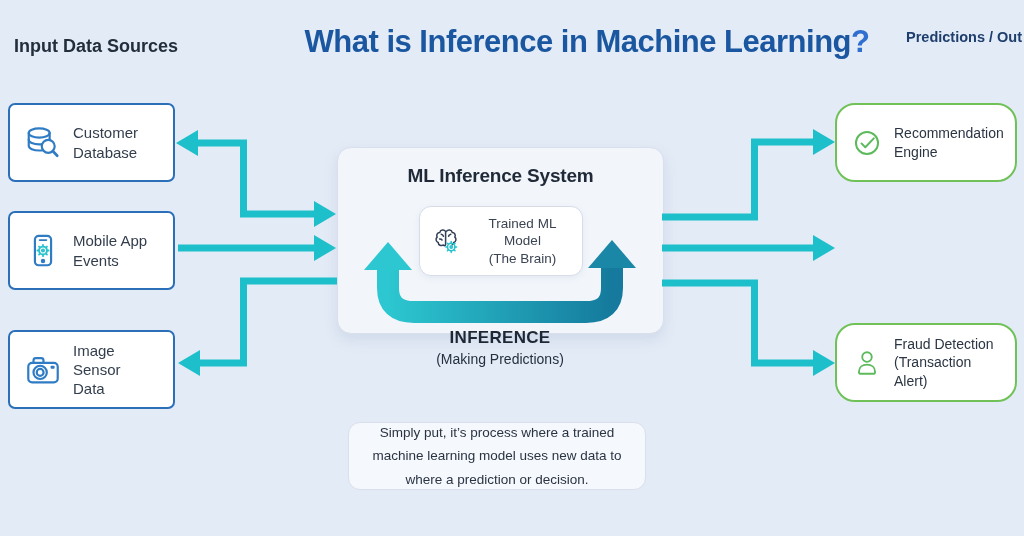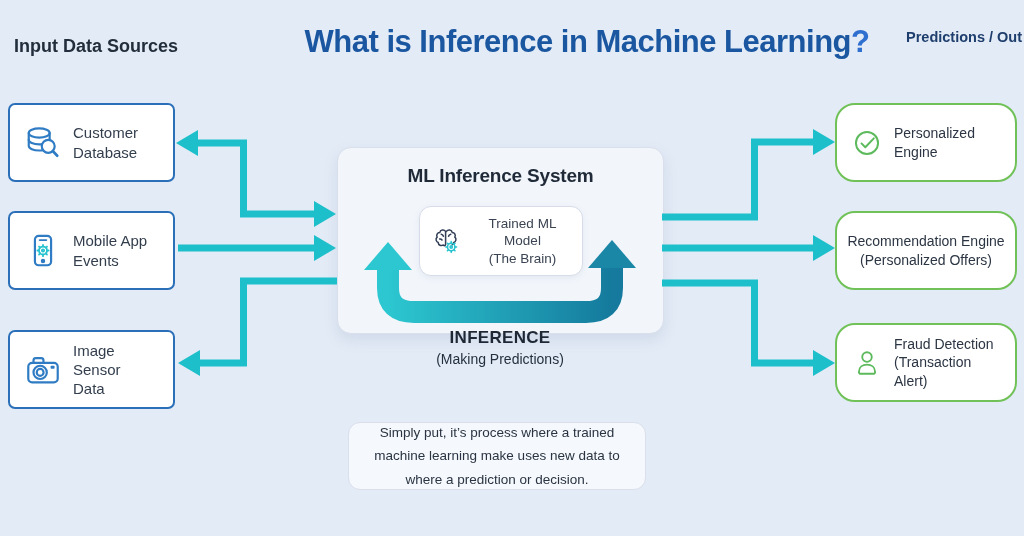--- a/index.html
+++ b/index.html
@@ -160,48 +160,42 @@
   </div>
 
   <div class="out-box" style="top:103px;">
     <svg class="icon" width="34" height="34" viewBox="0 0 40 40">
       <g fill="none" stroke="#5cba5c" stroke-width="2.3" stroke-linecap="round" stroke-linejoin="round">
         <circle cx="20" cy="20" r="13"></circle>
         <polyline points="13.5,20.5 18,25 28,14.5"></polyline>
       </g>
     </svg>
     <div class="label">
-        <div>Personalized</div>
+        <div>Recommendation</div>
         <div>Engine</div>
       </div>
   </div>
 
-  <div class="out-box centered" style="top:211px;">
-    <div class="label">
-        <div>Recommendation Engine</div>
-        <div>(Personalized Offers)</div>
-      </div>
-  </div>
 
   <div class="out-box" style="top:323px;">
     <svg class="icon" width="34" height="34" viewBox="0 0 40 40">
       <g fill="none" stroke="#5cba5c" stroke-width="2.2" stroke-linecap="round" stroke-linejoin="round">
         <circle cx="20" cy="13" r="5.6"></circle>
         <path d="M10.5,30.5 c0,-5.6 4.4,-8.6 9.5,-8.6 s9.5,3 9.5,8.6 c0,1.3 -1,2.2 -2.3,2.2 h-14.4 c-1.3,0 -2.3,-0.9 -2.3,-2.2 z"></path>
       </g>
     </svg>
     <div class="label">
         <div>Fraud Detection</div>
         <div>(Transaction Alert)</div>
       </div>
   </div>
 
   <div class="note-box">
     <div class="line">Simply put, it’s process where a trained</div>
-    <div class="line">machine learning make uses new data to</div>
+    <div class="line">machine learning model uses new data to</div>
     <div class="line">where a prediction or decision.</div>
   </div>
 
   <svg class="overlay" width="1024" height="536" viewBox="0 0 1024 536">
     <defs>
       <linearGradient id="ugrad" x1="0" y1="0" x2="1" y2="0">
         <stop offset="0" stop-color="#2cc7d0"></stop>
         <stop offset="1" stop-color="#157a9d"></stop>
       </linearGradient>
     </defs>

